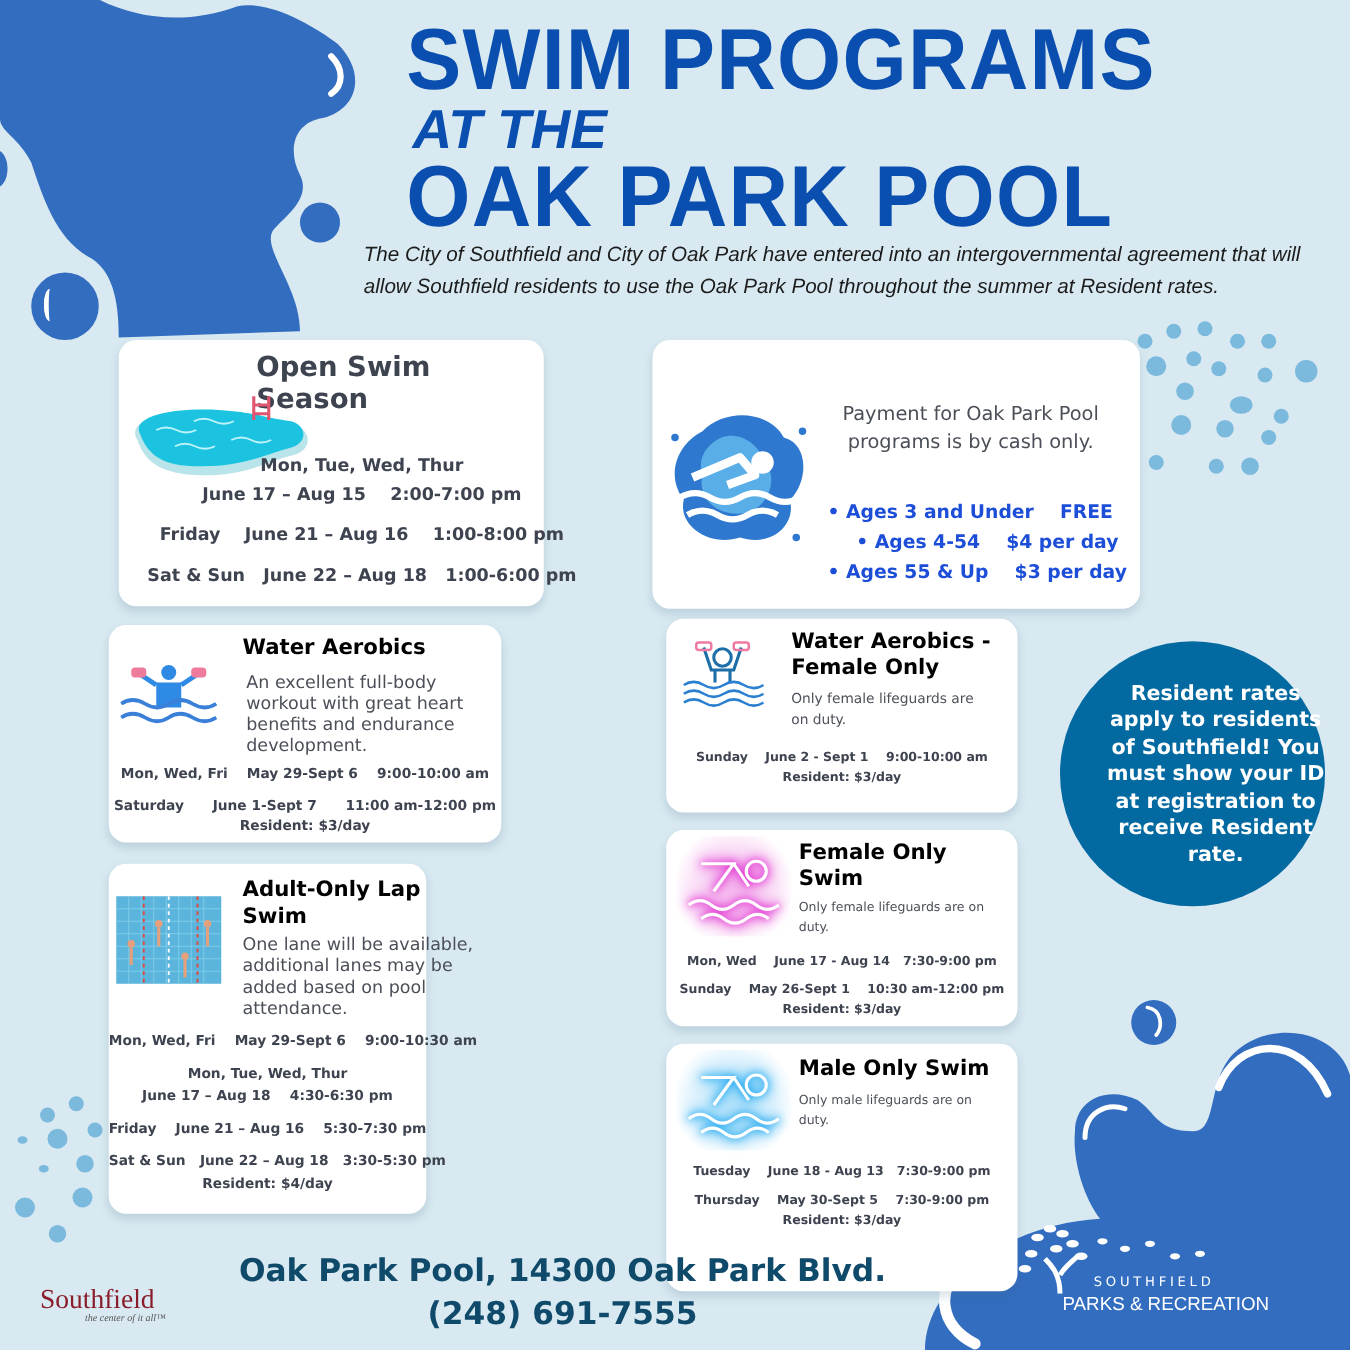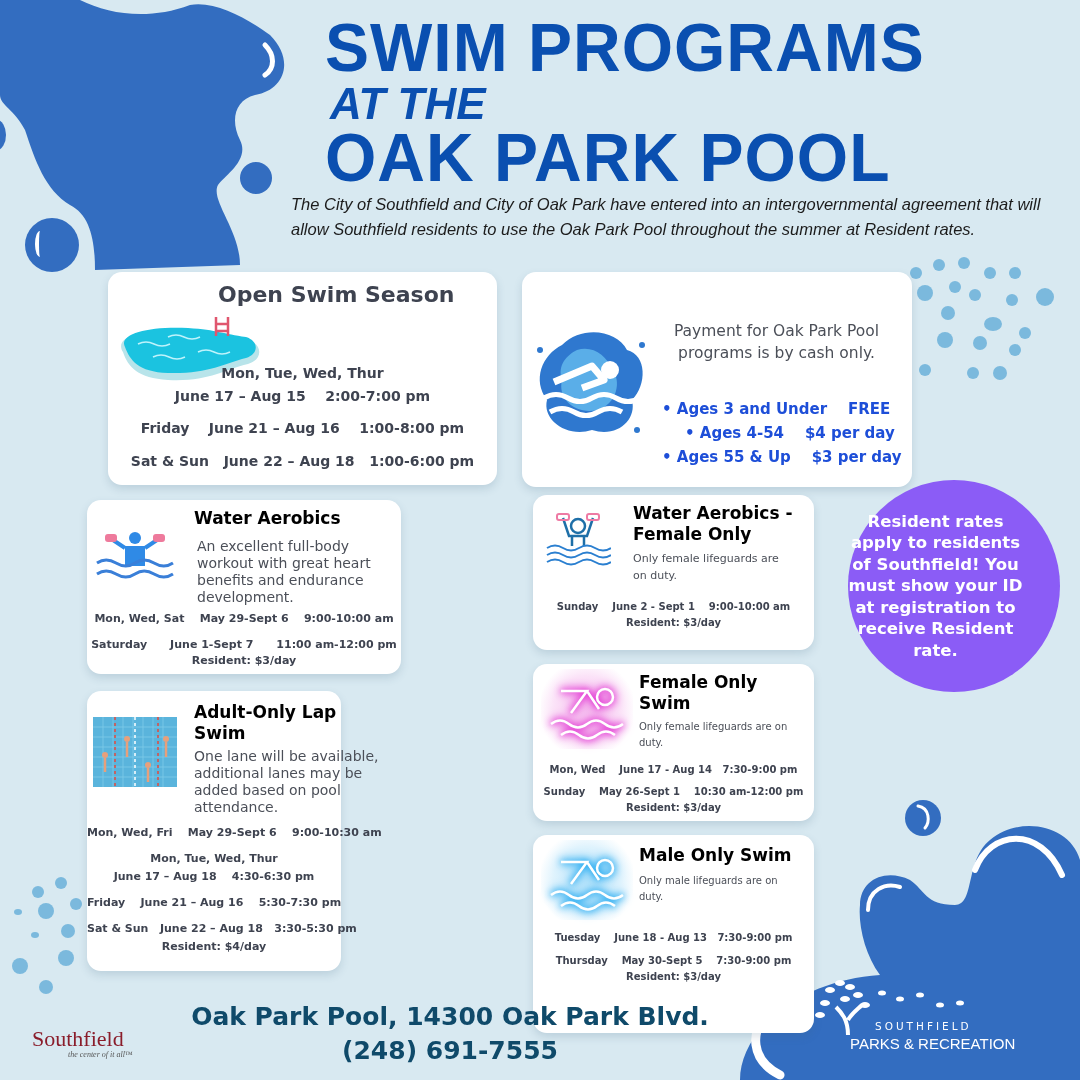--- a/index.html
+++ b/index.html
@@ -17,42 +17,42 @@
   .intro { left: 291px; top: 192px; width: 760px; font-family: "Liberation Sans", sans-serif; font-style: italic; font-size: 16.5px; line-height: 25px; color: #1c1c1c; }
 
   
   .card { background: #ffffff; border-radius: 14px; box-shadow: 0 4px 8px rgba(60,100,130,0.18); }
   .card-title { font-family: "DejaVu Sans", sans-serif; font-weight: bold; color: #3e4350; }
   .bold-line { font-weight: bold; color: #3e4350; font-size: 12px; white-space: pre; text-align: center; }
   .desc { color: #4b4f58; font-size: 14px; line-height: 17px; }
   .small-desc { color: #4b4f58; font-size: 11px; line-height: 17px; }
 
   
-  #card-season { left: 108px; top: 272px; width: 389px; height: 213px; text-decoration: underline; }
+  #card-season { left: 95px; top: 272px; width: 340px; height: 213px; text-decoration: underline; }
   #card-season .card-title { position: absolute; left: 110px; top: 10px; font-size: 22px; }
   #card-season .lines { position: absolute; left: 0; width: 389px; }
   #card-season .bold-line { font-size: 14px; }
 
   
   #card-rates { left: 522px; top: 272px; width: 390px; height: 215px; }
   #card-rates .card-title { position: absolute; left: 55px; top: 8px; font-size: 22px; }
   #card-rates .pay { position: absolute; left: 132px; top: 48px; width: 245px; text-align: center; font-size: 15.5px; line-height: 22px; color: #4b4f58; }
   #card-rates .rate { position: absolute; font-weight: bold; font-size: 15px; color: #1d4ed8; white-space: pre; }
 
   
   #card-aerobics { left: 87px; top: 500px; width: 314px; height: 174px; }
   #card-lap { left: 87px; top: 691px; width: 254px; height: 280px; }
   #card-wa-female { left: 533px; top: 495px; width: 281px; height: 155px; }
   #card-female-swim { left: 533px; top: 664px; width: 281px; height: 157px; text-decoration: underline; }
   #card-male-swim { left: 533px; top: 835px; width: 281px; height: 198px; }
   .card .ttl { position: absolute; font-weight: bold; color: #000000; font-size: 17px; line-height: 21px; }
   .card .ln { position: absolute; left: 0; right: 0; text-align: center; font-weight: bold; color: #3e4350; white-space: pre; }
 
   
-  #resident-circle { left: 848px; top: 480px; width: 212px; height: 212px; border-radius: 50%; background: #8b5cf6; color: #fff; display: flex; align-items: center; justify-content: flex-start; text-align: center; }
+  #resident-circle { left: 848px; top: 513px; width: 212px; height: 212px; border-radius: 50%; background: #0369a1; color: #fff; display: flex; align-items: center; justify-content: flex-end; text-align: center; }
   #resident-circle span { font-weight: bold; font-size: 16.5px; line-height: 21.5px; width: 175px; display: block; }
 
   
   .footer-addr { left: 160px; top: 1000px; width: 580px; text-align: center; font-family: "DejaVu Sans", sans-serif; font-weight: bold; font-size: 25px; color: #0f4a6a; line-height: 34px; }
   .southfield-logo { left: 32px; top: 1028px; width: 125px; }
   .southfield-logo .name { font-family: "Liberation Serif", serif; font-size: 22px; color: #8a1d2b; line-height: 1; }
   .southfield-logo .tag { font-family: "Liberation Serif", serif; font-style: italic; font-size: 8px; color: #555; padding-left: 36px; }
 
   .parks-logo { left: 800px; top: 975px; width: 240px; height: 90px; color: #fff; }
   .parks-logo .small { position: absolute; left: 75px; top: 45px; font-size: 10.5px; letter-spacing: 3px; }
@@ -177,21 +177,21 @@
       <path d="M30,18 L50,18 L50,38 L30,38 Z" fill="#2f8ae6"></path>
       <path d="M30,20 L18,12 M50,20 L62,12" stroke="#2f8ae6" stroke-width="4"></path>
       <rect x="10" y="6" width="12" height="8" rx="3" fill="#ee7a9c"></rect>
         <rect x="58" y="6" width="12" height="8" rx="3" fill="#ee7a9c"></rect>
       <path d="M2,35 q9,-6 19,0 t19,0 t19,0 t19,0" stroke="#3a7fd8" stroke-width="3" fill="none"></path>
       <path d="M2,46 q9,-6 19,0 t19,0 t19,0 t19,0" stroke="#3a7fd8" stroke-width="3" fill="none"></path>
     </svg>
   </div>
   <div class="ttl" style="left:107px;top:8px;">Water Aerobics</div>
   <div class="abs desc" style="left:110px;top:38px;width:190px;">An excellent full-body workout with great heart benefits and endurance development.</div>
-  <div class="ln" style="top:112px;font-size:11px;">Mon, Wed, Sat    May 29-Sept 6    9:00-10:00 am</div>
+  <div class="ln" style="top:112px;font-size:11px;">Mon, Wed, Fri    May 29-Sept 6    9:00-10:00 am</div>
   <div class="ln" style="top:138px;font-size:11px;">Saturday      June 1-Sept 7      11:00 am-12:00 pm</div>
   <div class="ln" style="top:154px;font-size:11px;">Resident: $3/day</div>
 </div>
 
 <div class="abs card" id="card-lap">
   <div class="abs" style="left:6px;top:26px;width:84px;height:70px;background:#5ab4dc;">
     <svg width="84" height="70" viewBox="0 0 84 70">
       <g stroke="#7fcbe9" stroke-width="0.8">
         <path d="M0,10 H84 M0,20 H84 M0,30 H84 M0,40 H84 M0,50 H84 M0,60 H84 M10,0 V70 M20,0 V70 M30,0 V70 M40,0 V70 M50,0 V70 M60,0 V70 M70,0 V70"></path>
       </g>

